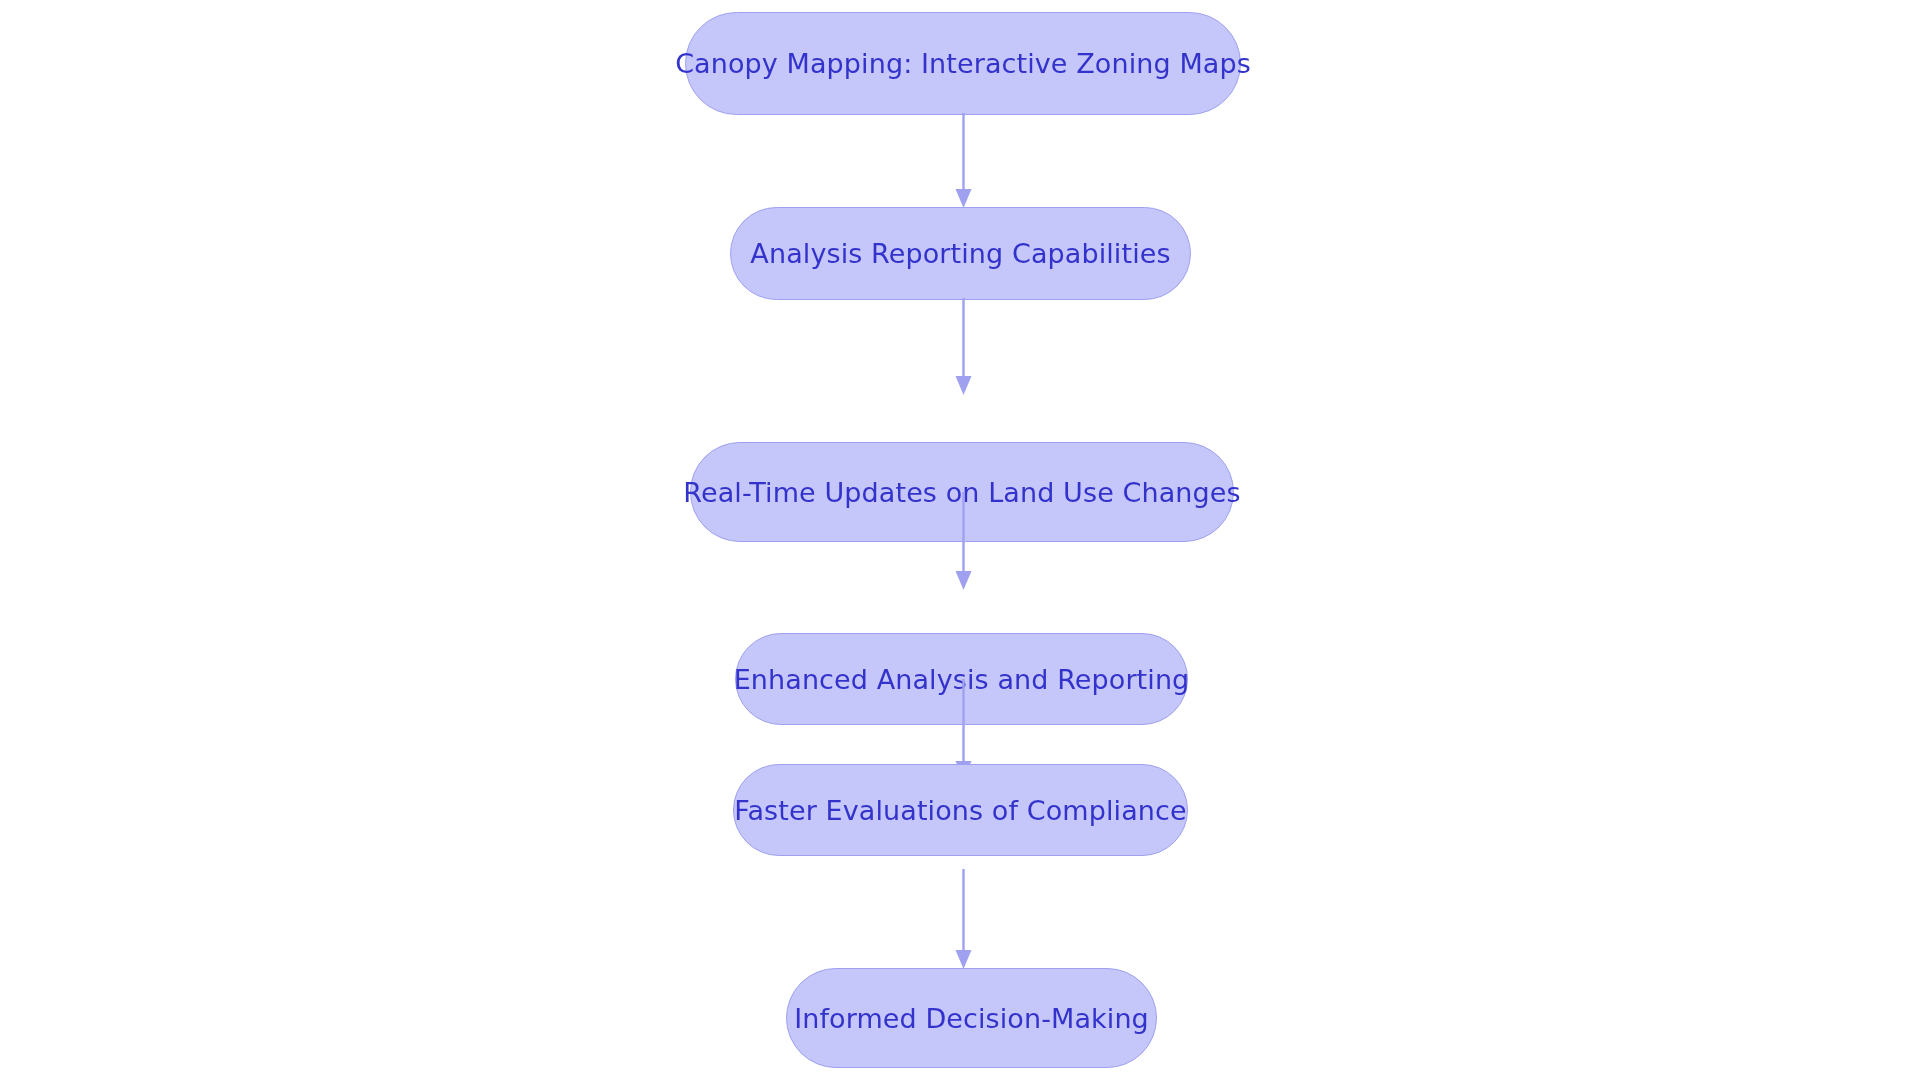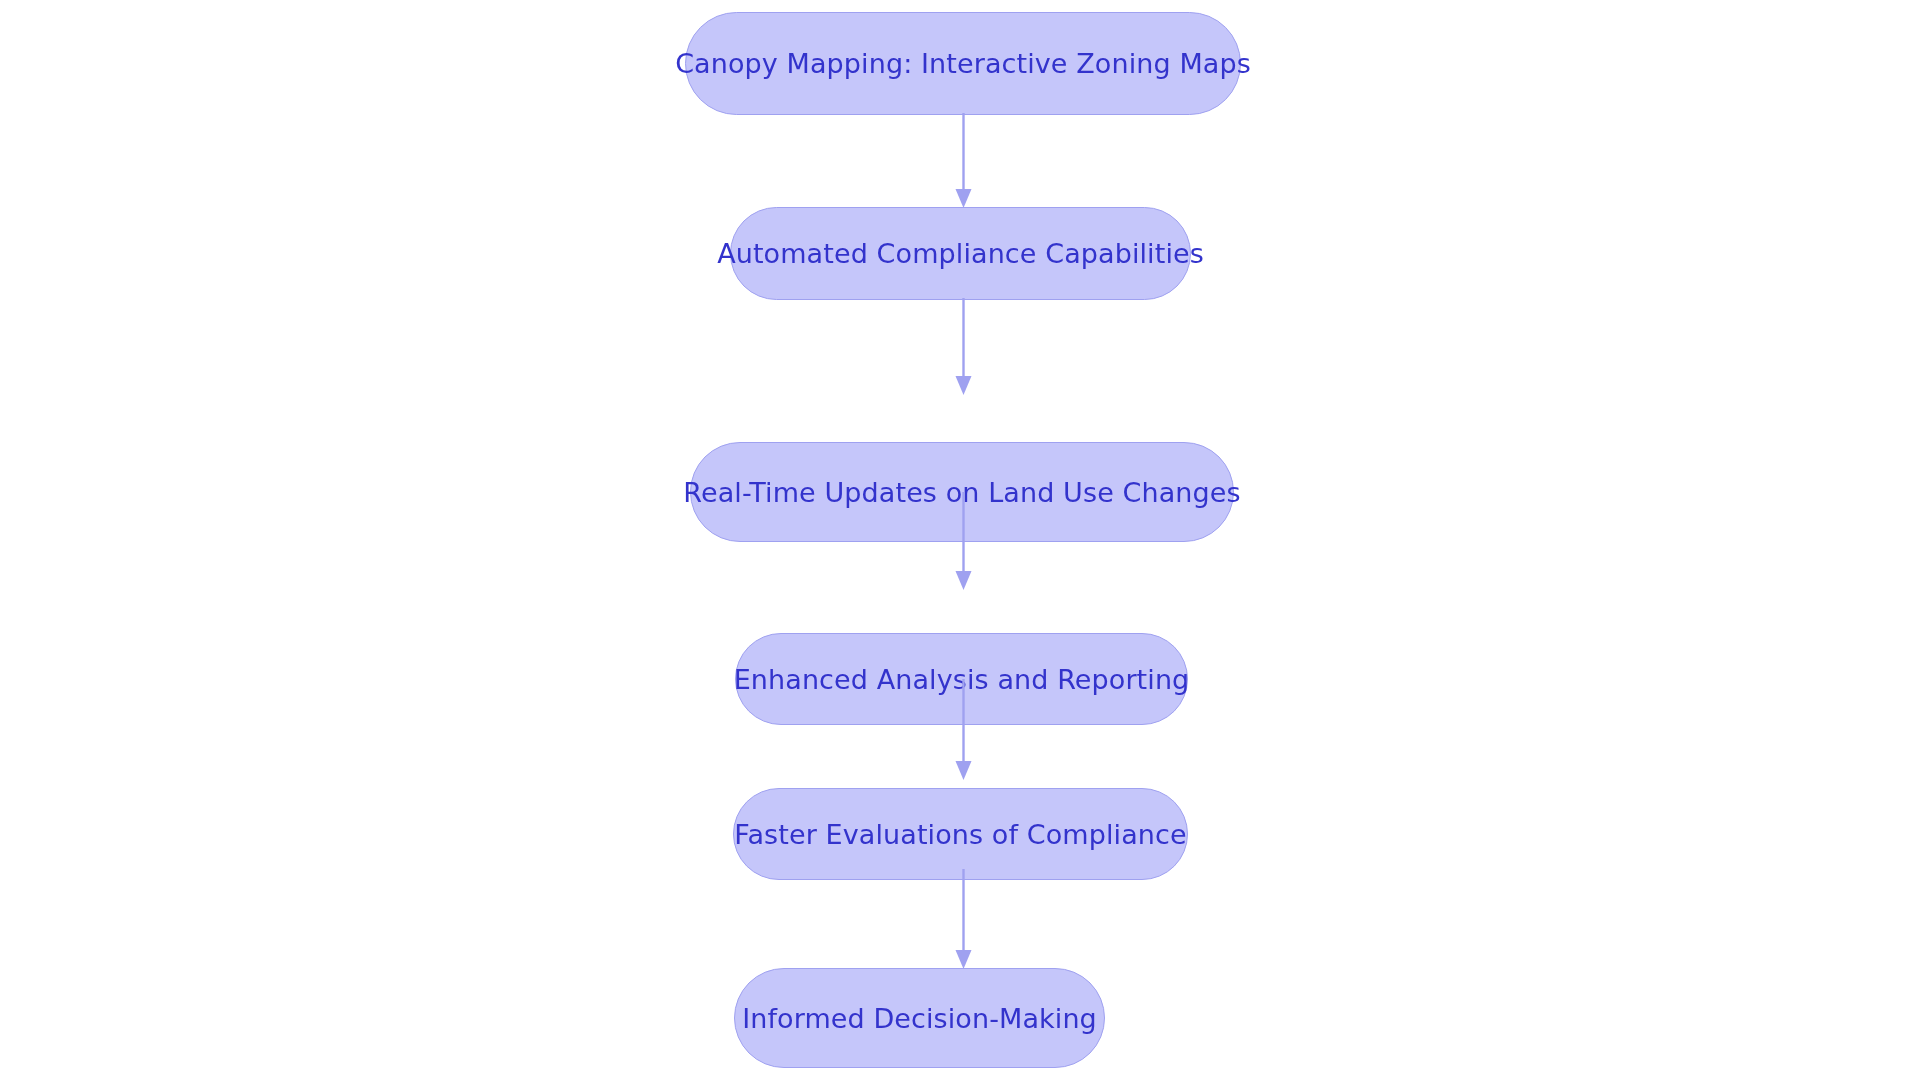--- a/index.html
+++ b/index.html
@@ -44,22 +44,22 @@
     padding: 0 4px;
   }
 
   
   .node-abs { position: absolute; }
 
   #node-0 { left: 685px; top: 12px;   width: 556px; height: 103px; }
   #node-1 { left: 730px; top: 207px;  width: 461px; height: 93px;  }
   #node-2 { left: 690px; top: 394px;  width: 544px; height: 100px; margin-top: 48px; }
   #node-3 { left: 735px; top: 589px;  width: 453px; height: 92px; margin-top: 44px;  }
-  #node-4 { left: 733px; top: 788px;  width: 455px; height: 92px;  }
-  #node-5 { left: 734px; top: 968px;  width: 371px; height: 100px; }
+  #node-4 { left: 733px; top: 764px;  width: 455px; height: 92px;  }
+  #node-5 { left: 786px; top: 968px;  width: 371px; height: 100px; }
 
   
   .connector {
     position: absolute;
     left: 955px;            
     width: 17px;
   }
   .connector svg { display: block; overflow: visible; }
 
   #conn-0 { top: 113px; height: 96px; }
@@ -78,21 +78,21 @@
   </div>
 
   <div class="connector" id="conn-0">
     <svg width="17" height="96" viewBox="0 0 17 96">
       <line x1="8.5" y1="0" x2="8.5" y2="78" stroke="#9fa1f0" stroke-width="2.4"></line>
       <polygon points="8.5,95 0.5,76 16.5,76" fill="#9fa1f0"></polygon>
     </svg>
   </div>
 
   <div class="node node-abs" id="node-1">
-    <span class="node-label">Automated Compliance Capabilities</span>
+    <span class="node-label">Analysis Reporting Capabilities</span>
   </div>
 
   <div class="connector" id="conn-1">
     <svg width="17" height="98" viewBox="0 0 17 98">
       <line x1="8.5" y1="0" x2="8.5" y2="80" stroke="#9fa1f0" stroke-width="2.4"></line>
       <polygon points="8.5,97 0.5,78 16.5,78" fill="#9fa1f0"></polygon>
     </svg>
   </div>
 
   <div class="node node-abs" id="node-2">

